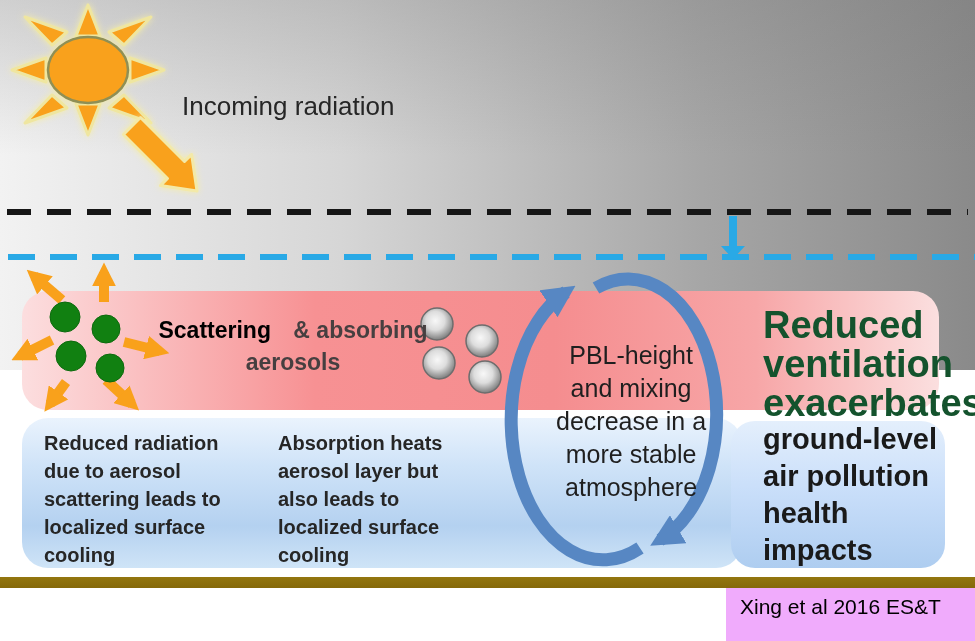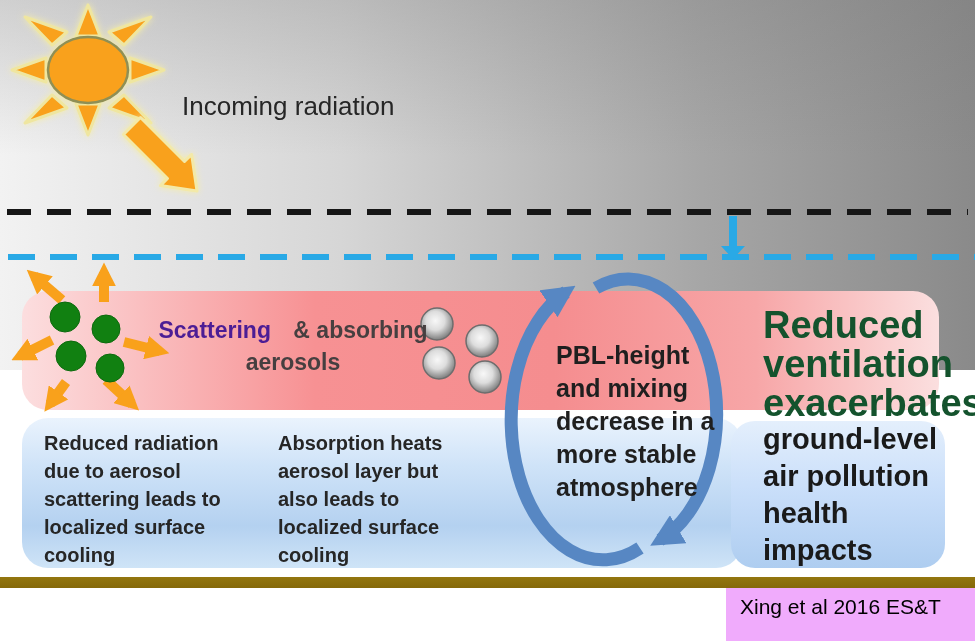--- a/index.html
+++ b/index.html
@@ -46,25 +46,25 @@
   
   #overlay { left:0; top:0; width:975px; height:641px; z-index:4; pointer-events:none; }
 
   
   .txt { z-index:5; color:#262626; }
   .ml  { white-space:pre-line; }
   #incoming-label { left:182px; top:91px; font-size:26px; }
   #pbl-label { left:645px; top:162px; font-size:26px; font-weight:bold; color:#19a7e3; }
   #aerosol-label { left:150px; top:314px; width:286px; text-align:center;
                    font-size:23px; font-weight:bold; line-height:32px; color:#463f40; }
-  #aerosol-label .green { color:#4c1d95; }
+  #aerosol-label .green { color:#000000; }
   #aerosol-label .rest { white-space:pre;margin-left:16px; }
   #scatter-cool-text { left:44px; top:429px; font-size:20px; font-weight:bold; line-height:28px; }
   #absorb-cool-text  { left:278px; top:429px; font-size:20px; font-weight:bold; line-height:28px; }
-  #pbl-mixing-text   { left:556px; top:339px; font-size:25px; font-weight:bold; line-height:33px; color:#1f1f1f; }
+  #pbl-mixing-text   { left:556px; top:339px; font-size:25px; font-weight:normal; line-height:33px; color:#1f1f1f;text-align:center; }
   #ventilation-text  { left:763px; top:306px; font-size:38px; font-weight:bold; line-height:39px; color:#14532d; }
   #pollution-text    { left:763px; top:421px; font-size:29px; font-weight:bold; line-height:37px; color:#1a1a1a; }
 
   
   #surface-bar { left:0; top:577px; width:975px; height:11px; z-index:2;
                  background:linear-gradient(180deg,#93760f 0%,#85690a 100%); }
   #surface-label { left:395px; top:588px; width:170px; text-align:center; z-index:5;
                    font-size:27px; font-weight:bold; font-style:italic; color:#8a6d0b; }
 
   

